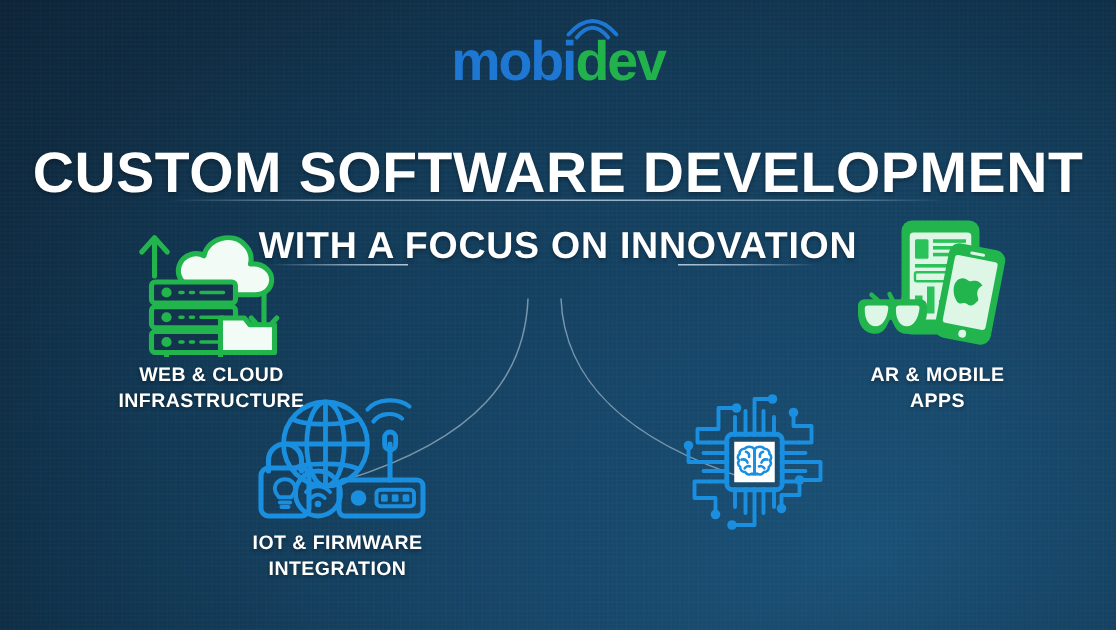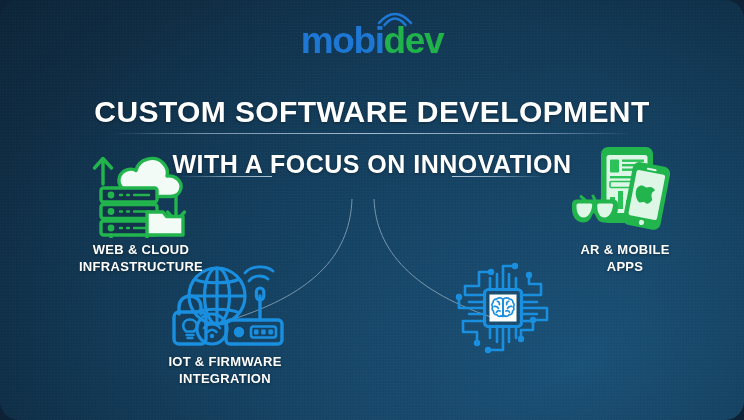--- a/index.html
+++ b/index.html
@@ -10,21 +10,20 @@
   body {
     font-family: "Liberation Sans", sans-serif;
   }
   .slide {
     position: relative;
     width: 744px;
     height: 420px;
     overflow: hidden;
     background:
       radial-gradient(ellipse 900px 620px at 78% 88%, #1a5177 0%, #164567 28%, #123a57 52%, #0f2c43 74%, #0d2336 100%);
-    border-radius: 19px;
   }
   .slide::after {
     content: "";
     position: absolute;
     inset: 0;
     pointer-events: none;
     background-image:
       repeating-linear-gradient(0deg, rgba(255,255,255,0.018) 0px, rgba(255,255,255,0.018) 1px, rgba(0,0,0,0) 1px, rgba(0,0,0,0) 3px),
       repeating-linear-gradient(90deg, rgba(255,255,255,0.015) 0px, rgba(255,255,255,0.015) 1px, rgba(0,0,0,0) 1px, rgba(0,0,0,0) 3px);
     opacity: .75;
@@ -66,21 +65,21 @@
     height: 18px;
   }
 
   
   .title {
     position: absolute;
     left: 0; right: 0;
     top: 95px;
     text-align: center;
     color: #ffffff;
-    font-size: 30px;
+    font-size: 38px;
     font-weight: bold;
     letter-spacing: 0.4px;
     z-index: 4;
     text-shadow: 0 1px 3px rgba(0,0,0,.35);
   }
   .title-rule {
     position: absolute;
     left: 112px;
     width: 520px;
     top: 133px;

